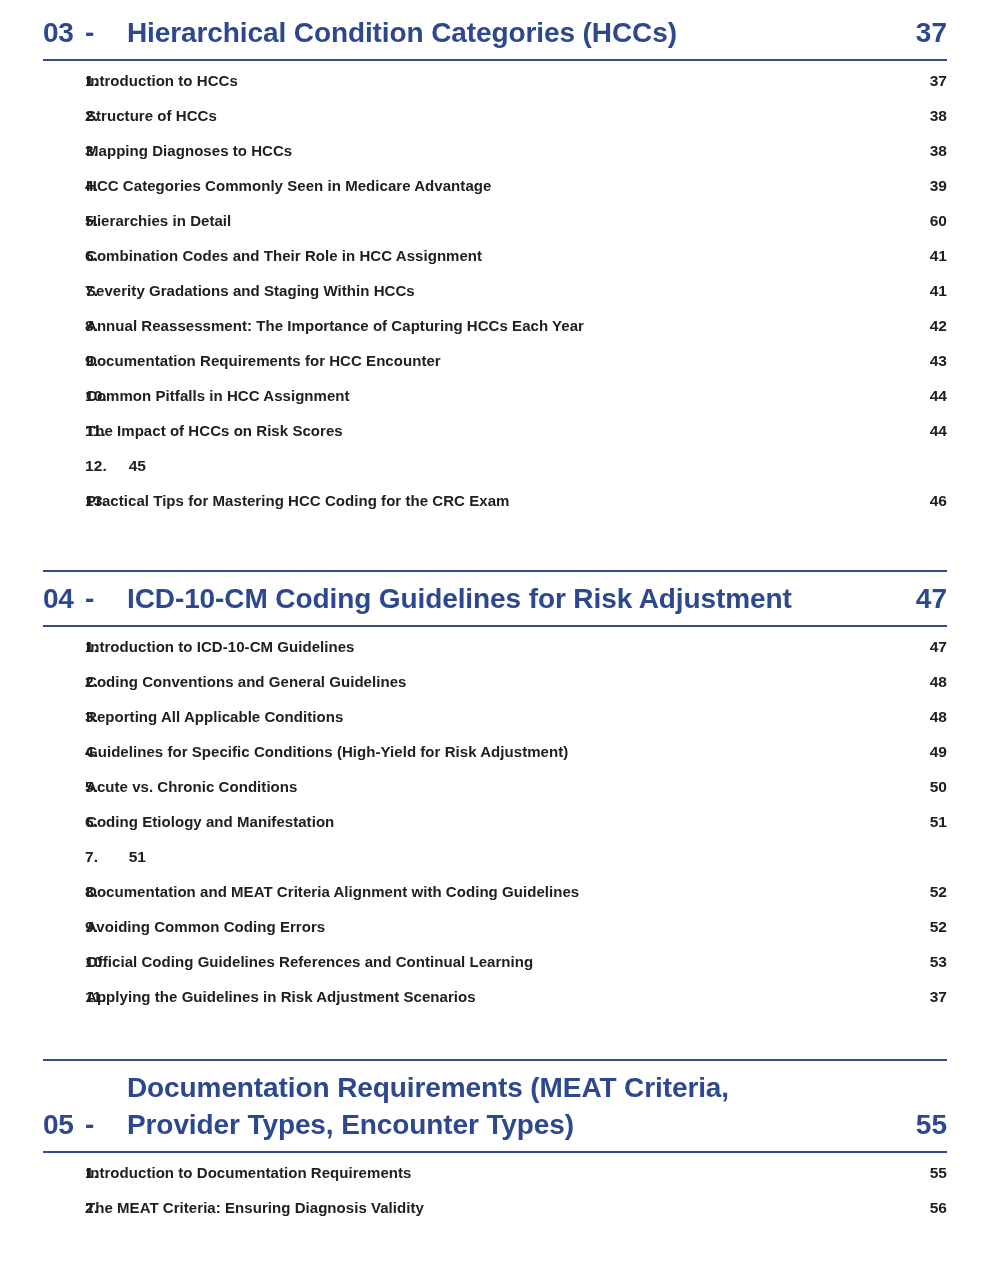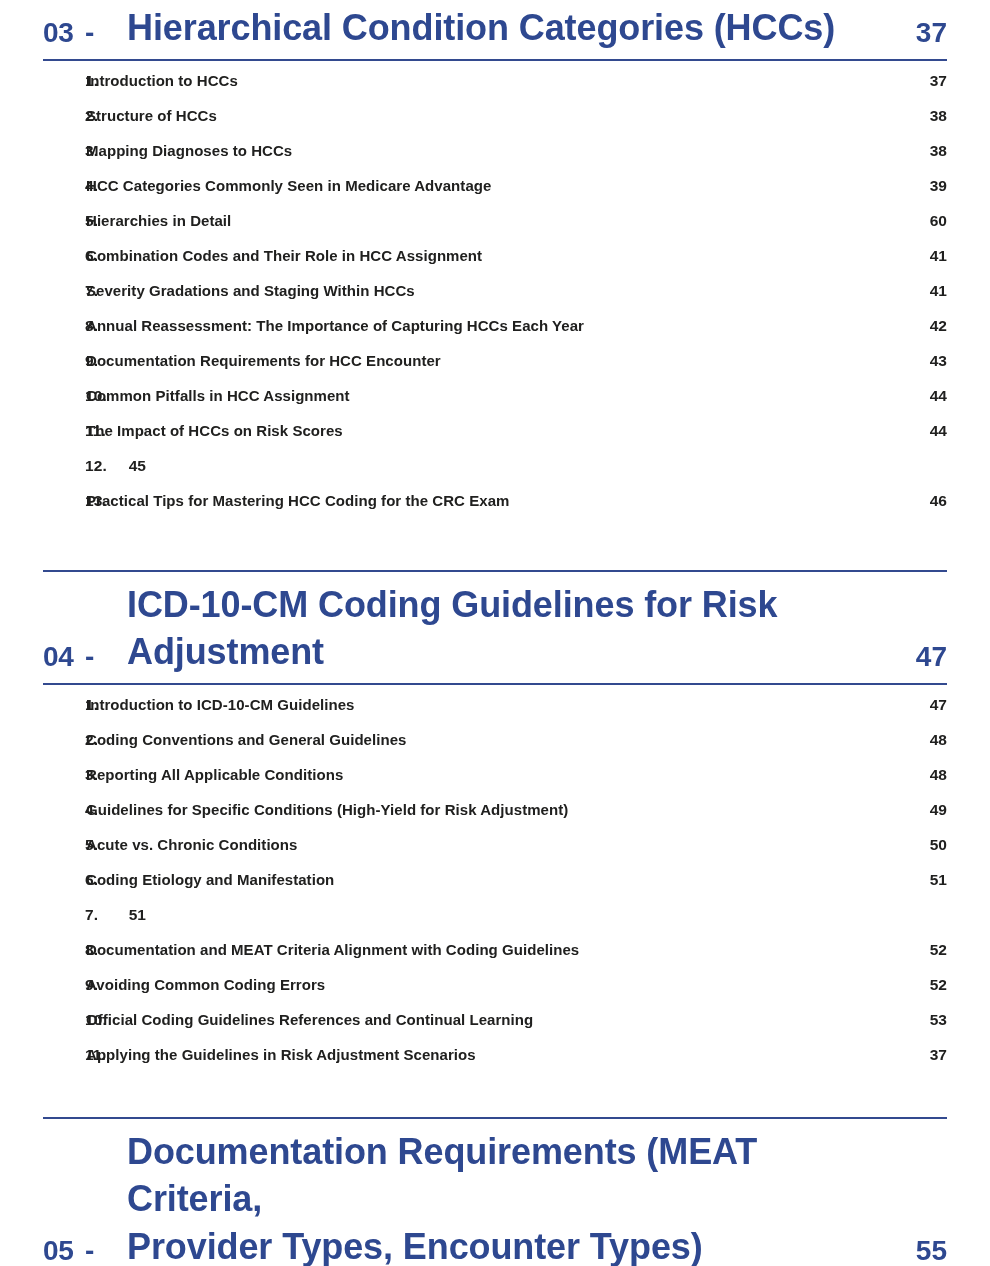--- a/index.html
+++ b/index.html
@@ -13,21 +13,21 @@
   body {
     font-family: "Liberation Sans", "DejaVu Sans", sans-serif;
     -webkit-font-smoothing: antialiased;
   }
 
   .toc-page {
     position: relative;
     width: 990px;
     height: 1266px;
     background: #ffffff;
-    padding: 4px 43px;
+    padding: 15px 43px;
     overflow: hidden;
   }
 
   
   .toc-section { position: relative; }
 
   .section-header {
     display: flex;
     align-items: flex-end;
     border-top: 2px solid #334a8f;
@@ -51,21 +51,21 @@
     flex: 0 0 auto;
     font-size: 28px;
     font-weight: 700;
     line-height: 1.32;
     width: 42px;
     text-align: left;
   }
 
   .sec-title {
     flex: 1 1 auto;
-    font-size: 36px;
+    font-size: 28px;
     font-weight: 700;
     line-height: 1.32;
     letter-spacing: -0.1px;
     padding-right: 14px;
   }
 
   .sec-title .line2 { display: block; }
 
   .sec-page {
     flex: 0 0 auto;

